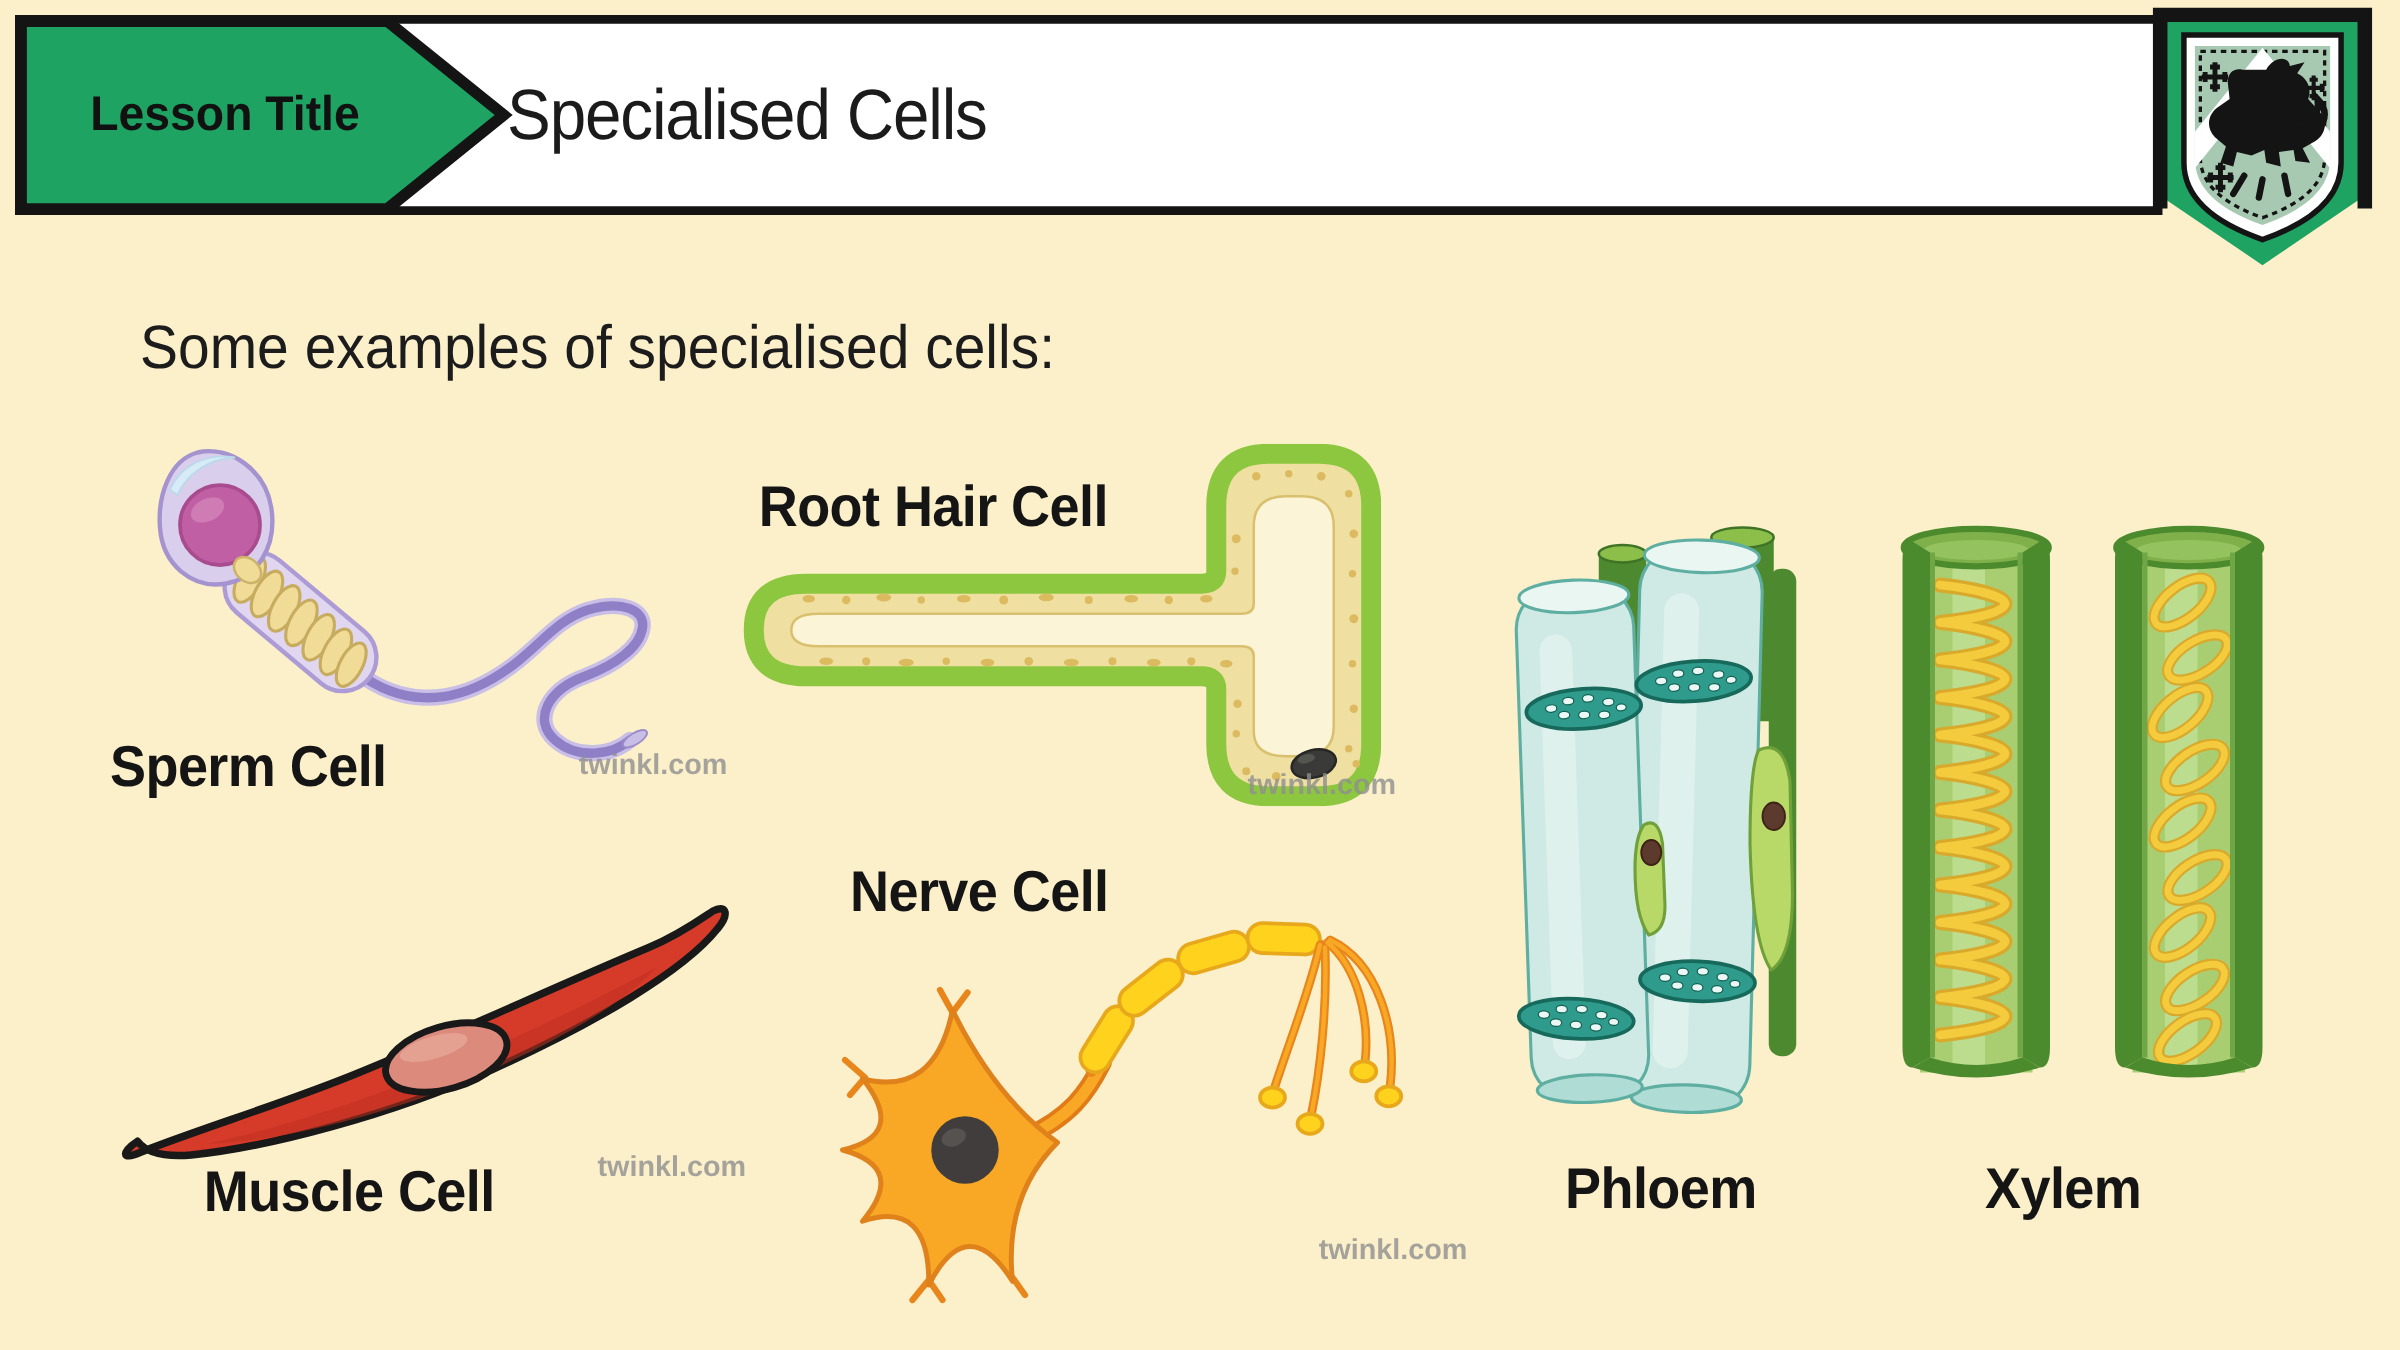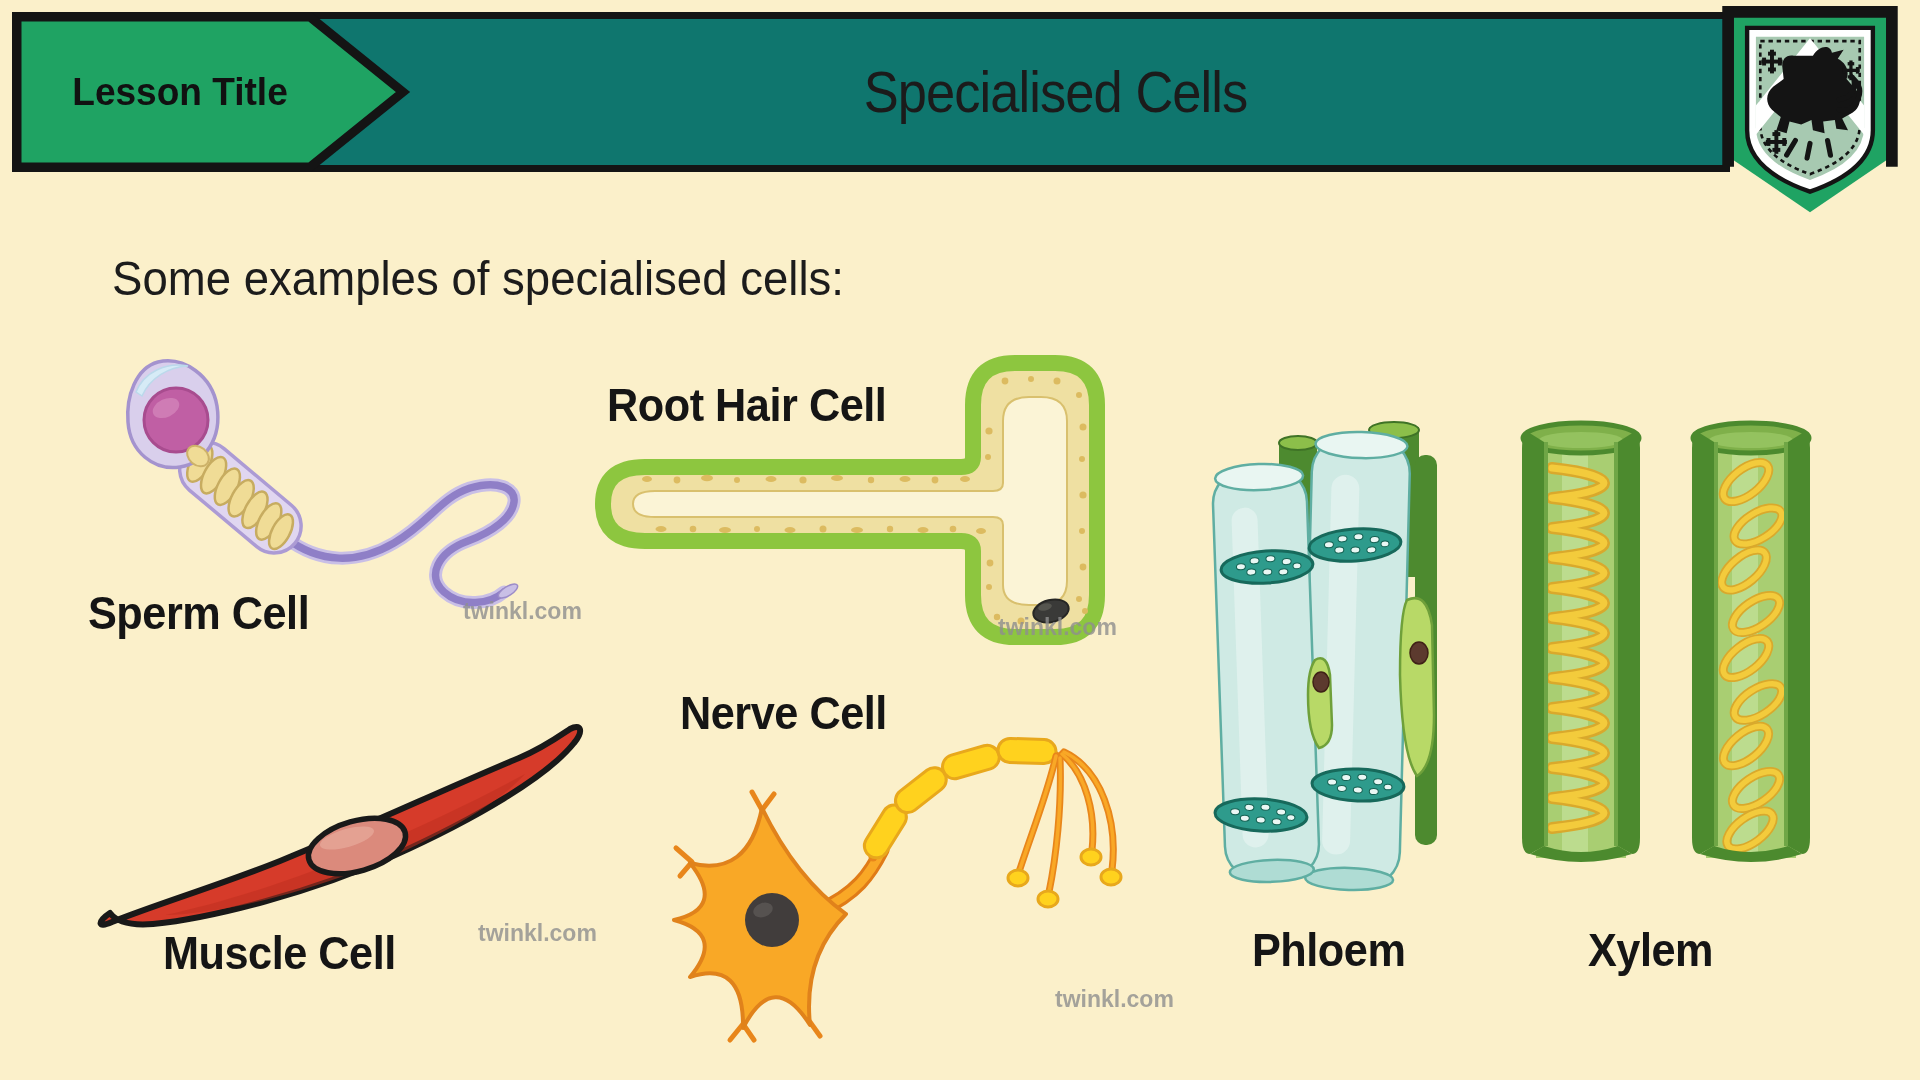--- a/index.html
+++ b/index.html
@@ -1,21 +1,21 @@
 <!DOCTYPE html>
 <html><head>
 <meta charset="utf-8">
 <style>
   html,body{margin:0;padding:0;background:#FBF0CA;}
   #slide{position:relative;width:1920px;height:1080px;background:#FBF0CA;overflow:hidden;
          font-family:"Liberation Sans",sans-serif;}
   .abs{position:absolute;}
   
-  #header-bar{left:12px;top:12px;width:1704px;height:146px;background:#0f766e;
-              border:7px solid #141414;display:flex;align-items:center;justify-content:center;}
+  #header-bar{left:12px;top:12px;width:1704px;height:146px;background:#ffffff;
+              border:7px solid #141414;display:flex;align-items:center;}
   #slide-title{font-size:57px;color:#1b1b1b;white-space:nowrap;display:inline-block;
                transform:scaleX(.92);letter-spacing:-1px;margin-left:370px;}
   #lesson-banner{left:12px;top:12px;width:400px;height:160px;z-index:3;}
   #lesson-tag-text{left:40px;top:12px;width:280px;height:160px;z-index:4;display:flex;
                    align-items:center;justify-content:center;font-size:39px;font-weight:700;
                    color:#111;white-space:nowrap;transform:scaleX(.95);}
   #crest{left:1722px;top:6px;width:176px;height:212px;z-index:5;}
   
   #intro-text{left:112px;top:250px;font-size:49px;color:#1c1c1c;white-space:nowrap;
               display:inline-block;transform:scaleX(.93);transform-origin:left;}

